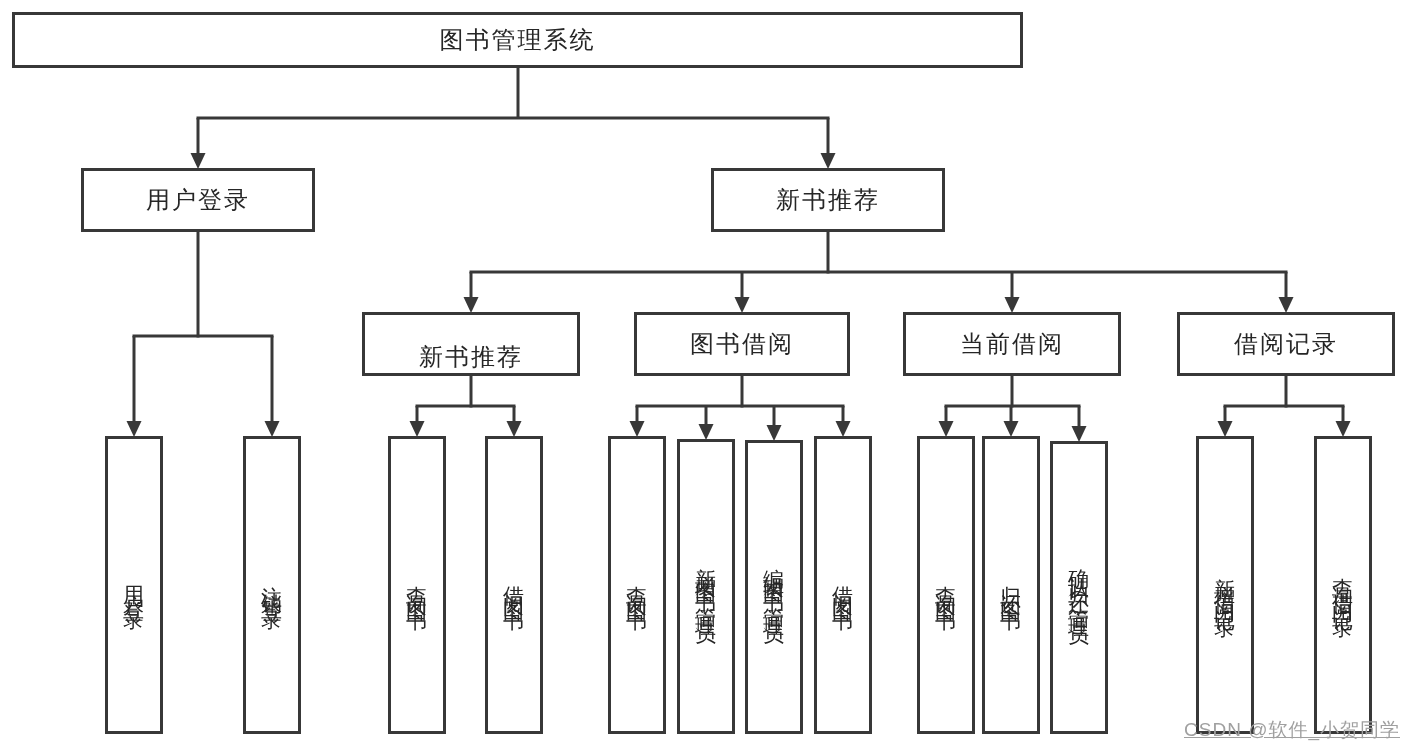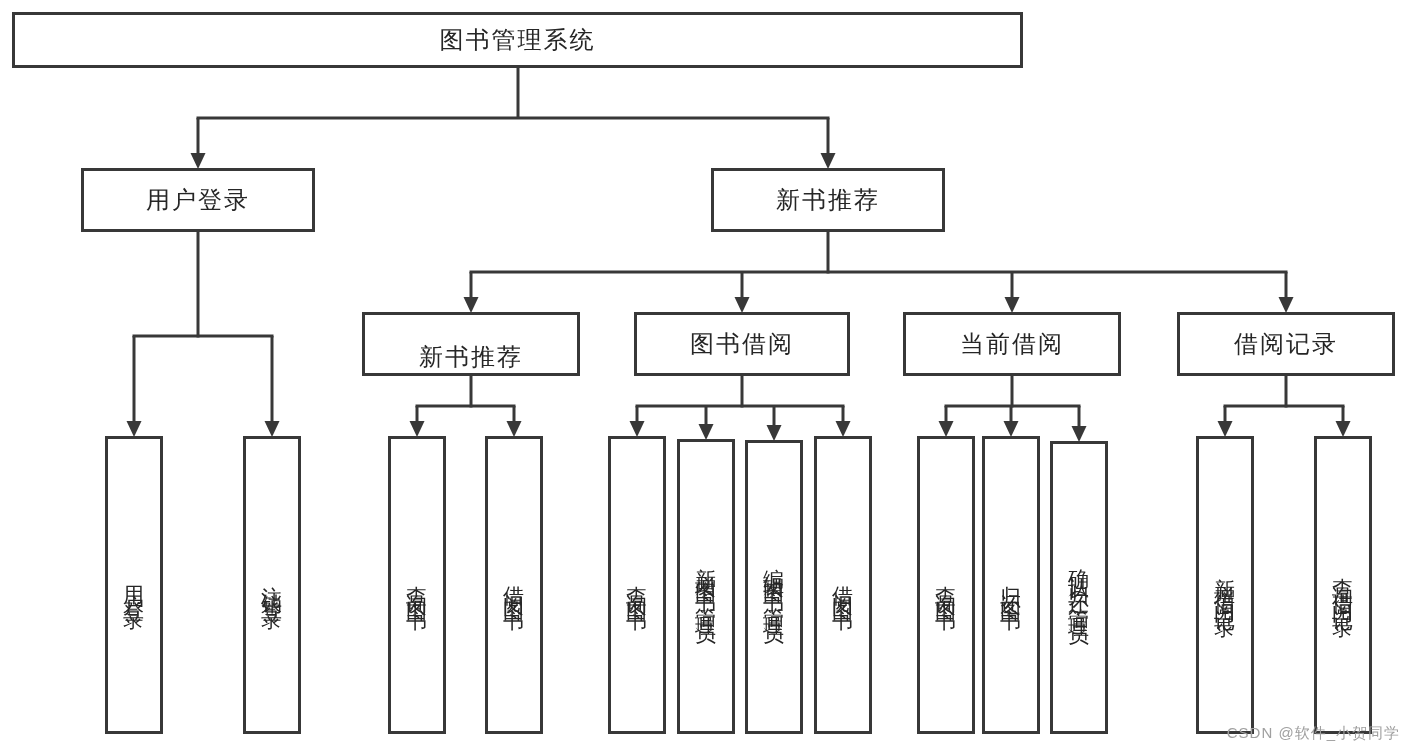--- a/index.html
+++ b/index.html
@@ -45,25 +45,26 @@
     writing-mode:vertical-rl;
     text-orientation:mixed;
     font-size:21px;
     letter-spacing:8px;
     line-height:1;
   }
   .watermark{
     position:absolute;
     right:5px;
     bottom:4px;
-    font-size:15px;
+    font-size:19px;
     color:var(--watermark);
     letter-spacing:1px;
     white-space:nowrap;
     z-index:5;
+    text-decoration:underline;
   }
   line{stroke:var(--line);stroke-width:3px;}
   polygon{fill:var(--line);}
 </style>
 </head>
 <body>
 
 <div class="canvas">
 
   <svg class="connectors" viewBox="0 0 1405 747" xmlns="http://www.w3.org/2000/svg">

